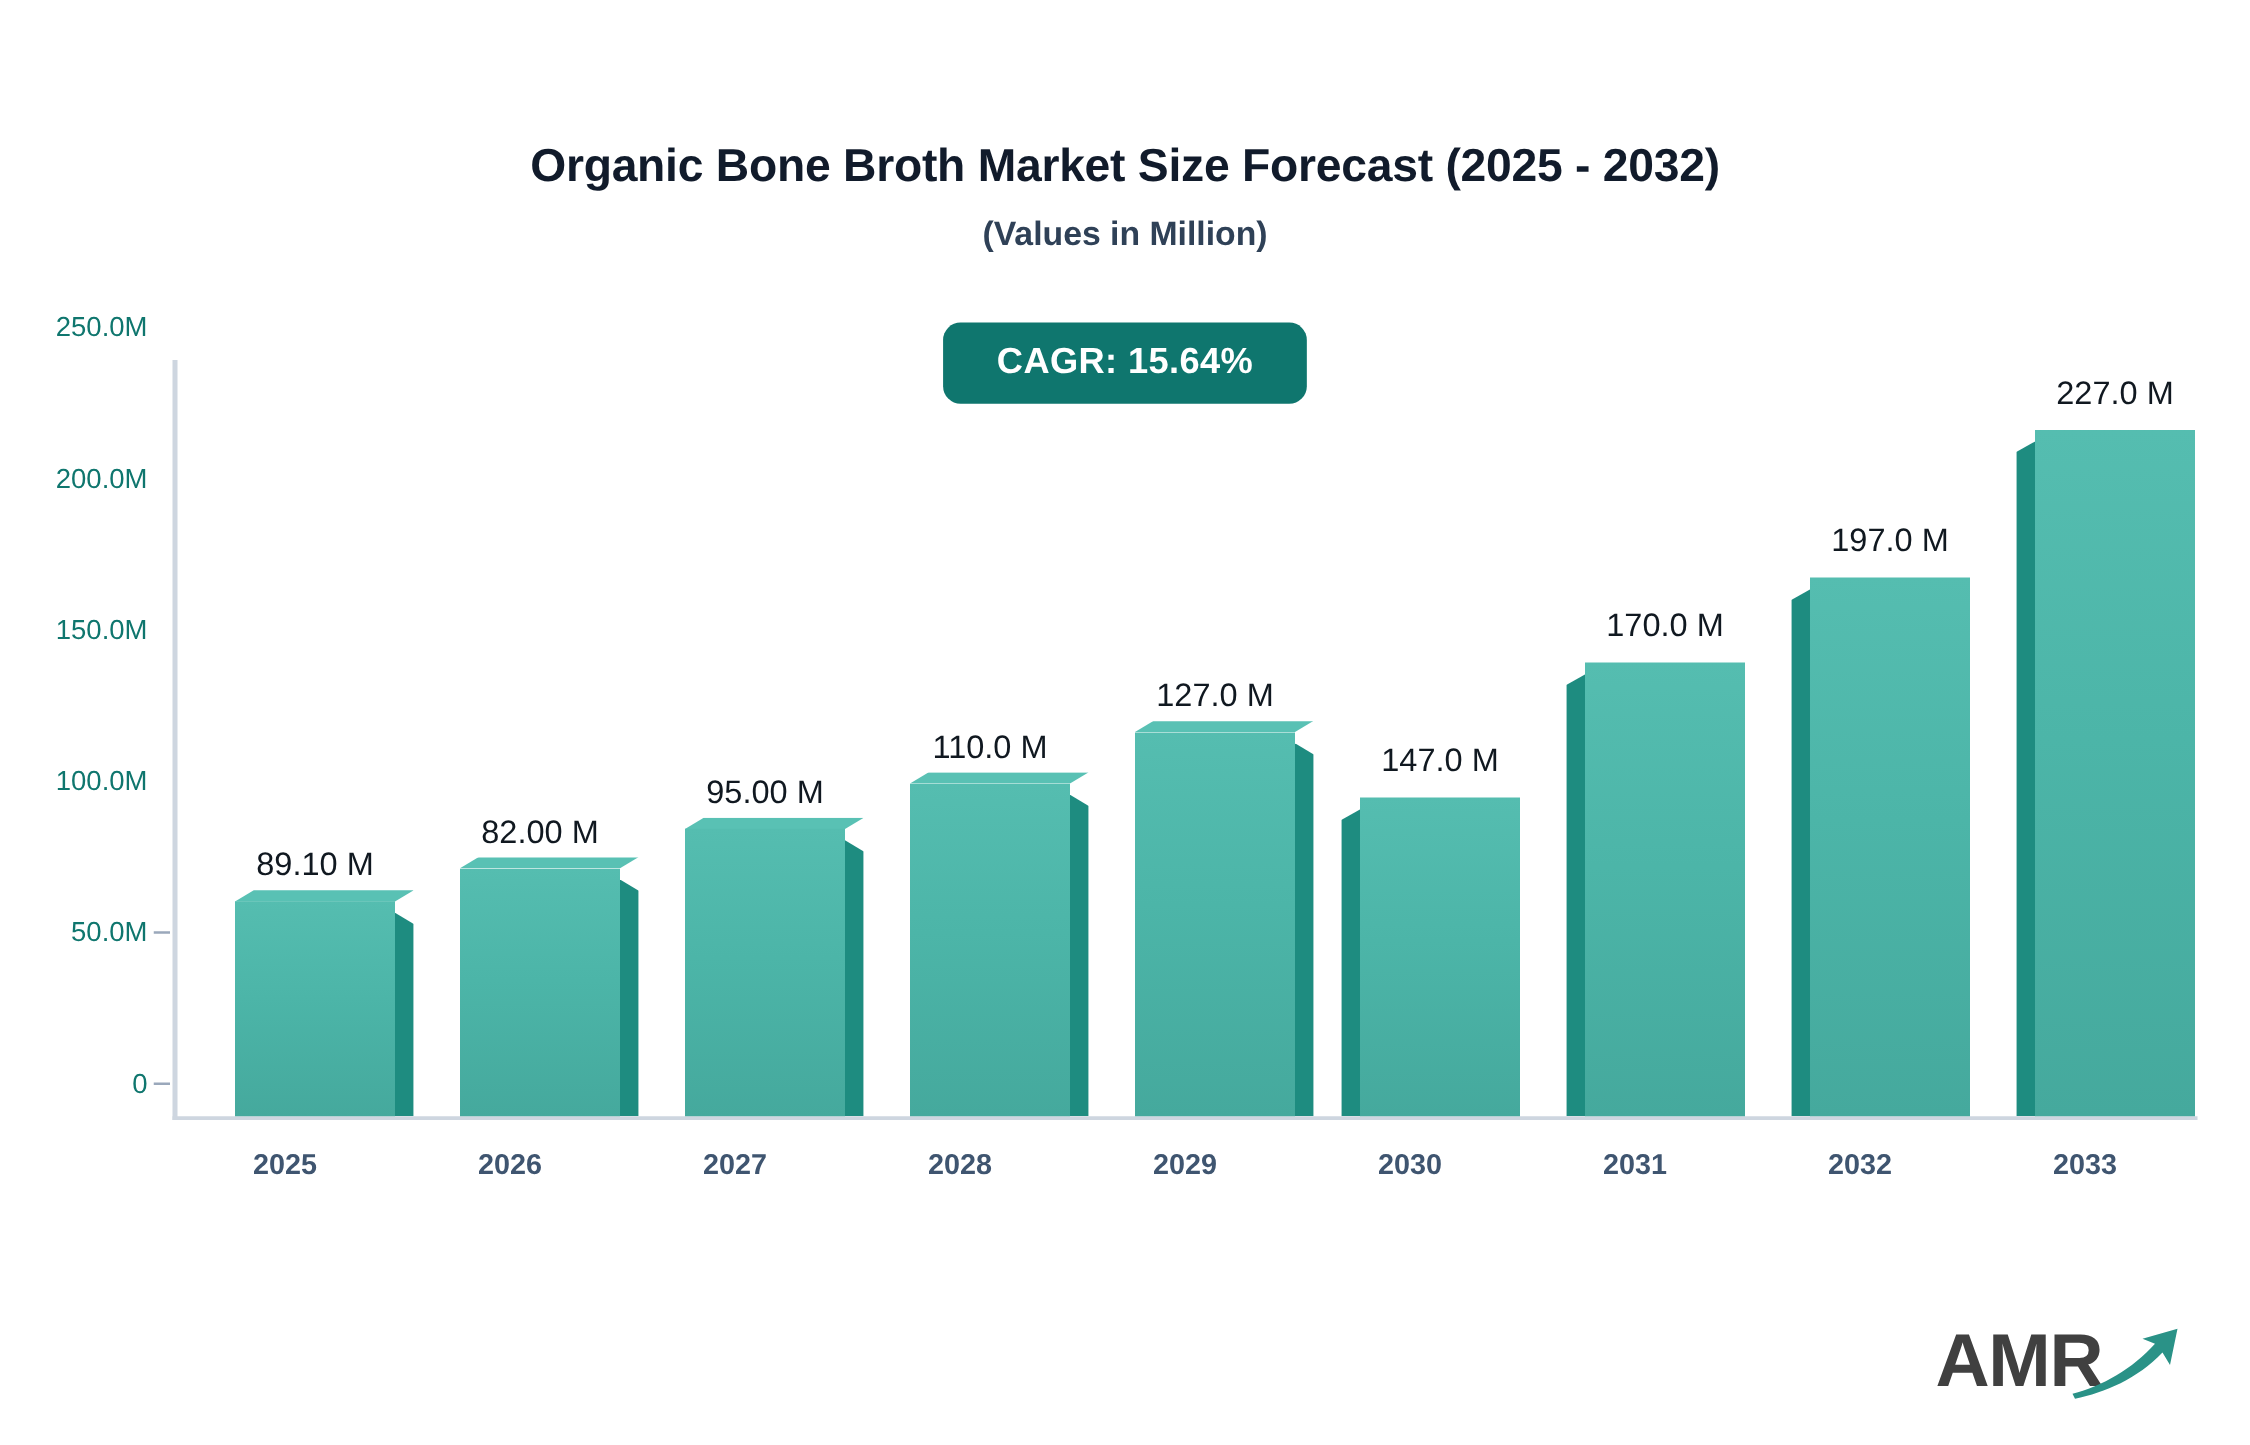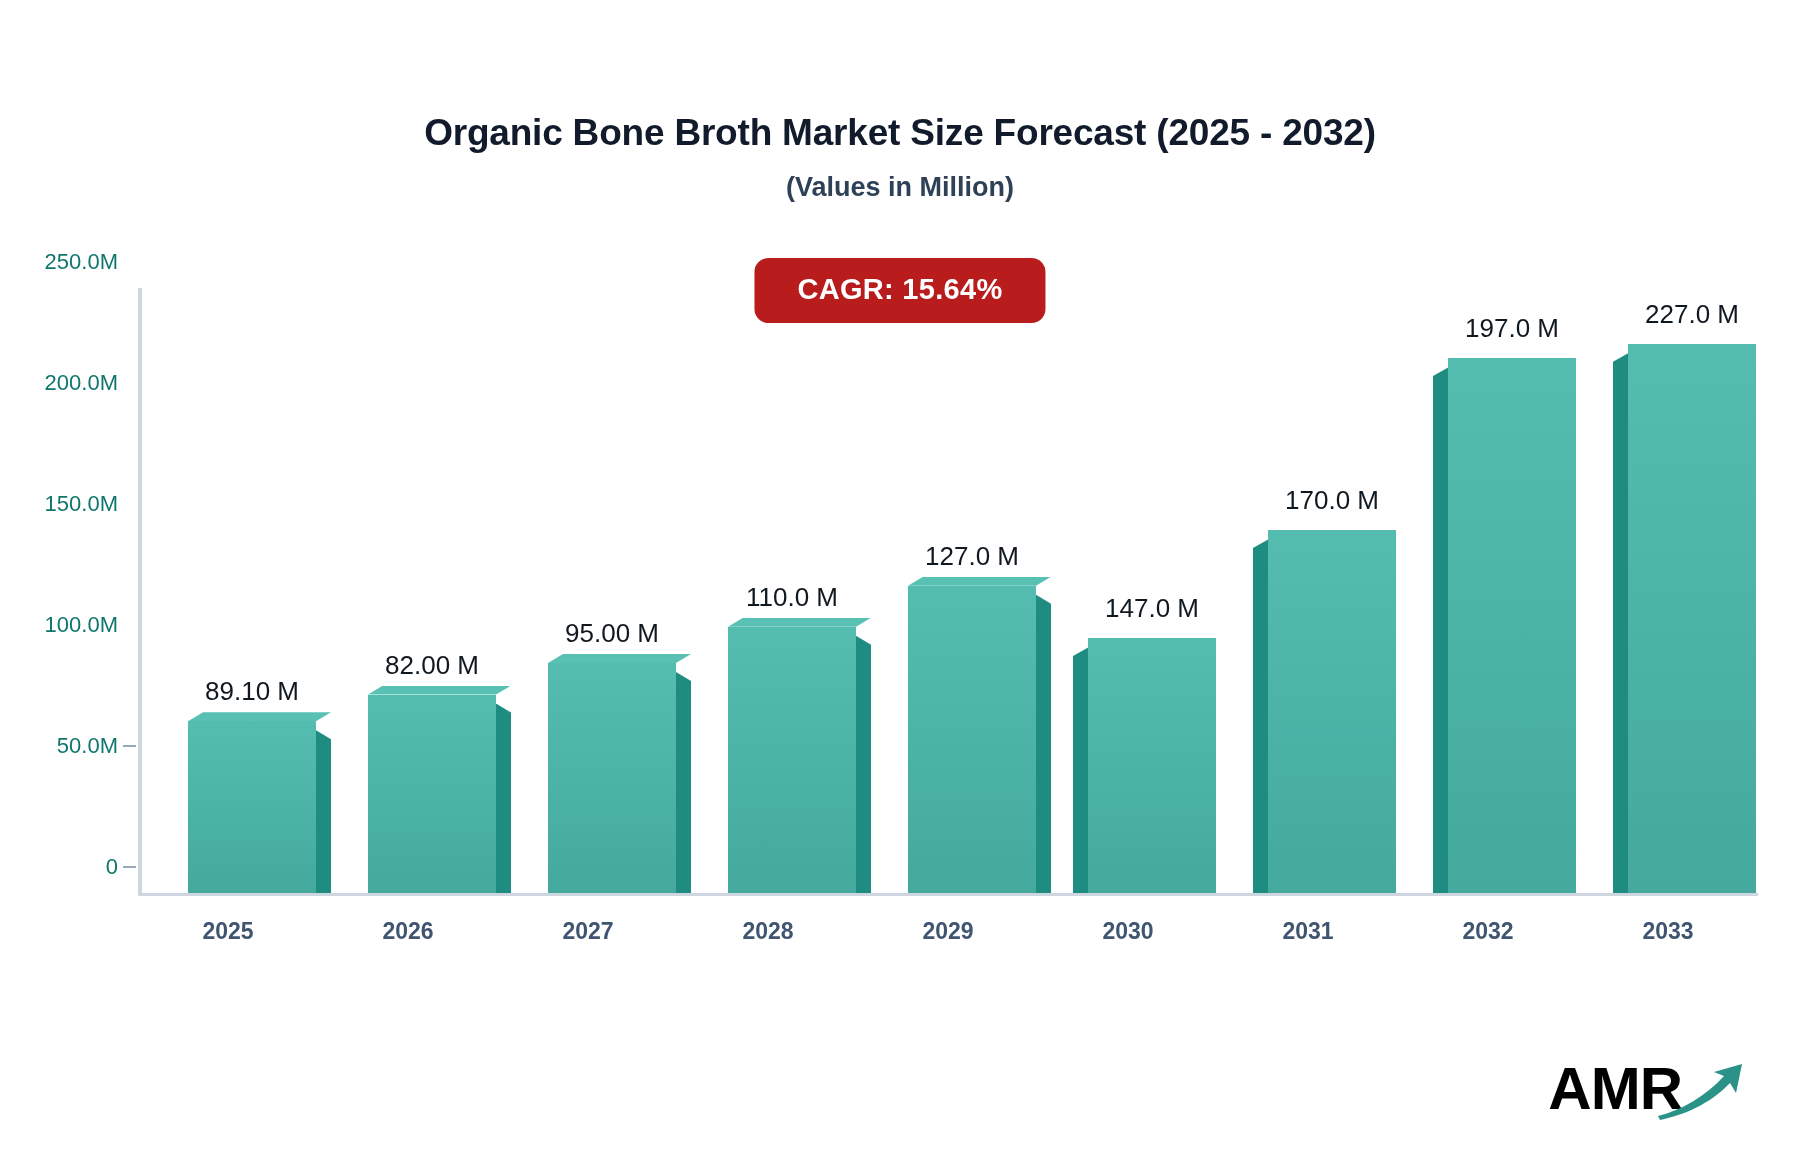--- a/index.html
+++ b/index.html
@@ -40,21 +40,21 @@
     text-align: center;
     font-size: 27px;
     font-weight: bold;
     color: #2f4157;
   }
   .cagr-badge {
     position: absolute;
     top: 258px;
     left: 50%;
     transform: translateX(-50%);
-    background: #b91c1c;
+    background: #0f766e;
     color: #ffffff;
     font-size: 29px;
     font-weight: bold;
     border-radius: 14px;
     padding: 15px 43px 17px 43px;
     white-space: nowrap;
     letter-spacing: 0.3px;
   }
 
   
@@ -193,21 +193,21 @@
   .logo {
     position: absolute;
     right: 52px;
     bottom: 30px;
     display: flex;
     align-items: center;
   }
   .logo-text {
     font-size: 60px;
     font-weight: bold;
-    color: #000000;
+    color: #404040;
     letter-spacing: -1px;
     line-height: 1;
   }
   .logo-arrow {
     margin-left: -26px;
     margin-top: 8px;
   }
 </style>
 </head>
 <body>
@@ -285,21 +285,21 @@
         </div>
         <div class="bar-slot">
           <div class="bar3d" style="height: 363px;">
             <div class="bar-face"></div>
             <div class="bar-side-left"></div>
             <div class="bar-label">170.0 M</div>
           </div>
           <div class="xtick">2031</div>
         </div>
         <div class="bar-slot">
-          <div class="bar3d" style="height: 535px;">
+          <div class="bar3d" style="height: 431px;">
             <div class="bar-face"></div>
             <div class="bar-side-left"></div>
             <div class="bar-label">197.0 M</div>
           </div>
           <div class="xtick">2032</div>
         </div>
         <div class="bar-slot">
           <div class="bar3d" style="height: 549.34px;">
             <div class="bar-face"></div>
             <div class="bar-side-left"></div>

